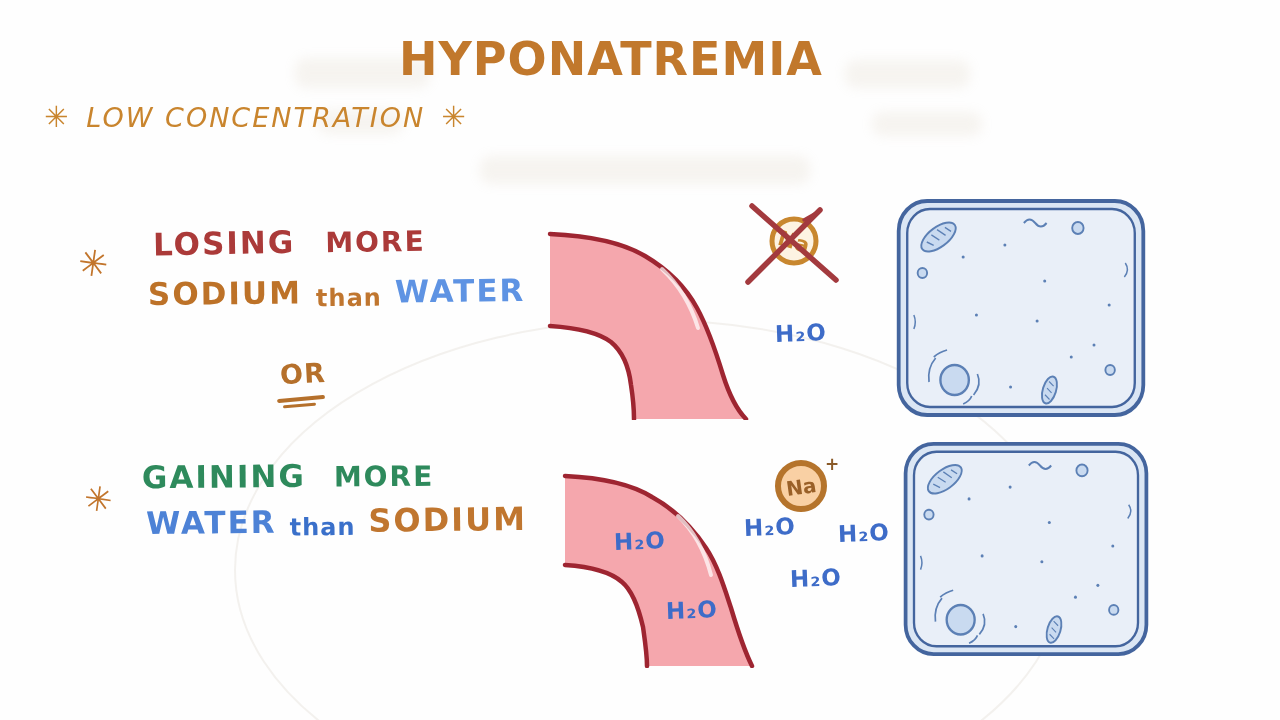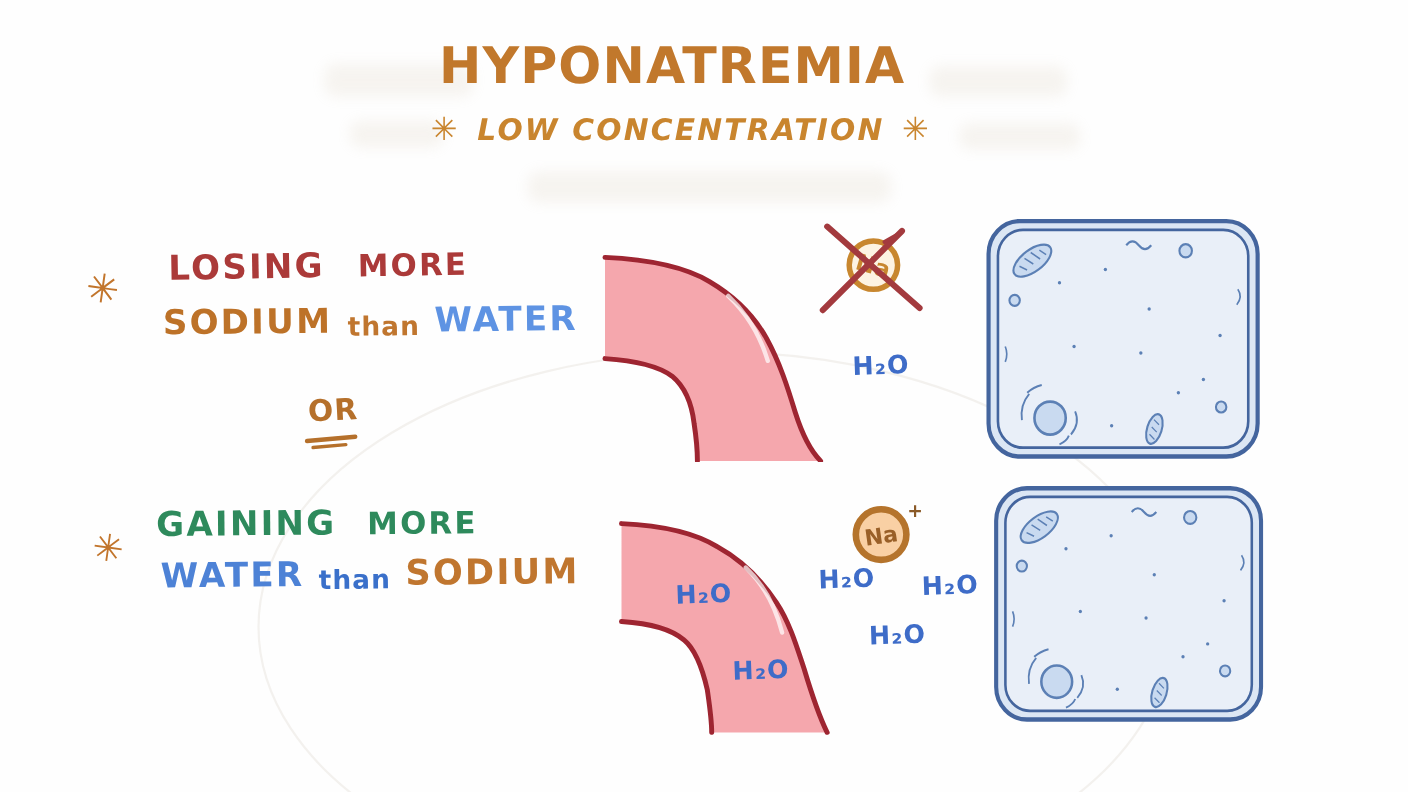--- a/index.html
+++ b/index.html
@@ -10,23 +10,24 @@
   }
   
   .ghost{position:absolute;background:#cfc0a8;opacity:.16;filter:blur(6px);border-radius:10px;}
   .ghost-line{position:absolute;left:0;top:0;pointer-events:none;}
   
   .title{
     position:absolute;left:0;right:58px;top:32px;text-align:center;
     font-size:46px;font-weight:700;letter-spacing:1px;color:#c1782c;
   }
   .subtitle{
-    position:absolute;left:0;right:42px;top:100px;text-align:center;
-    font-size:27px;font-weight:700;letter-spacing:2px;color:#c9852e;
+    position:absolute;left:0;right:42px;top:100px;text-align:left;
+    font-size:27px;font-weight:400;letter-spacing:2px;color:#c9852e;
     font-style:italic;
+    padding-left:44px;
   }
   .subtitle .ast{font-style:normal;font-size:29px;}
   .subtitle .ast.l{margin-right:16px;}
   .subtitle .ast.r{margin-left:16px;}
   
   .bullet{position:absolute;font-weight:700;color:#c2752c;line-height:1;}
   .bullet.b1{left:78px;top:246px;font-size:36px;transform:rotate(8deg);}
   .bullet.b2{left:84px;top:482px;font-size:34px;transform:rotate(8deg);}
   .line{position:absolute;white-space:nowrap;line-height:1;}
   .line .w{display:inline-block;font-weight:700;letter-spacing:2px;}

